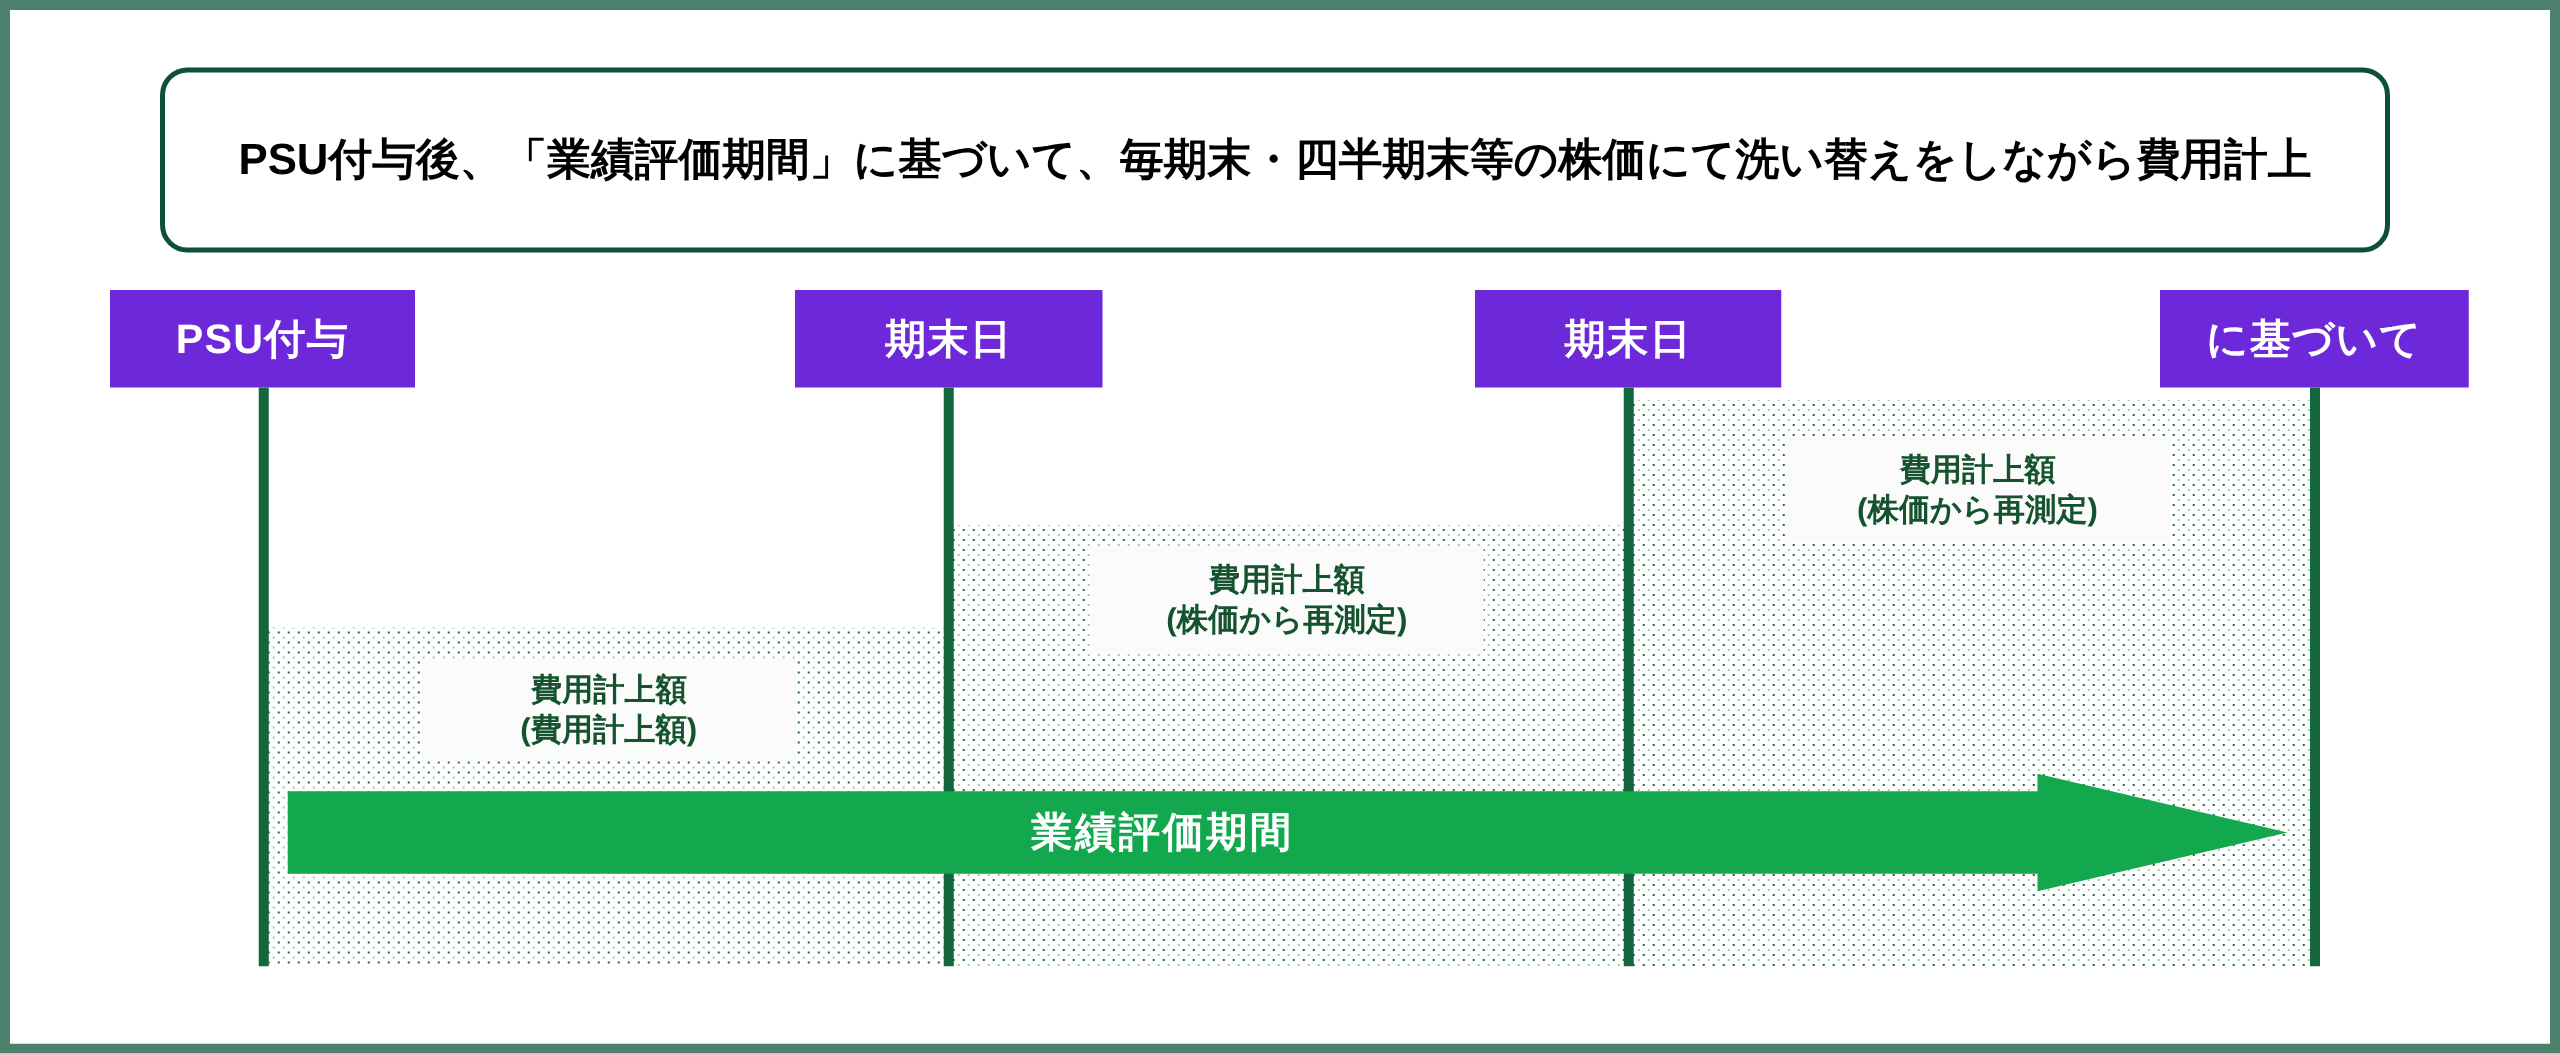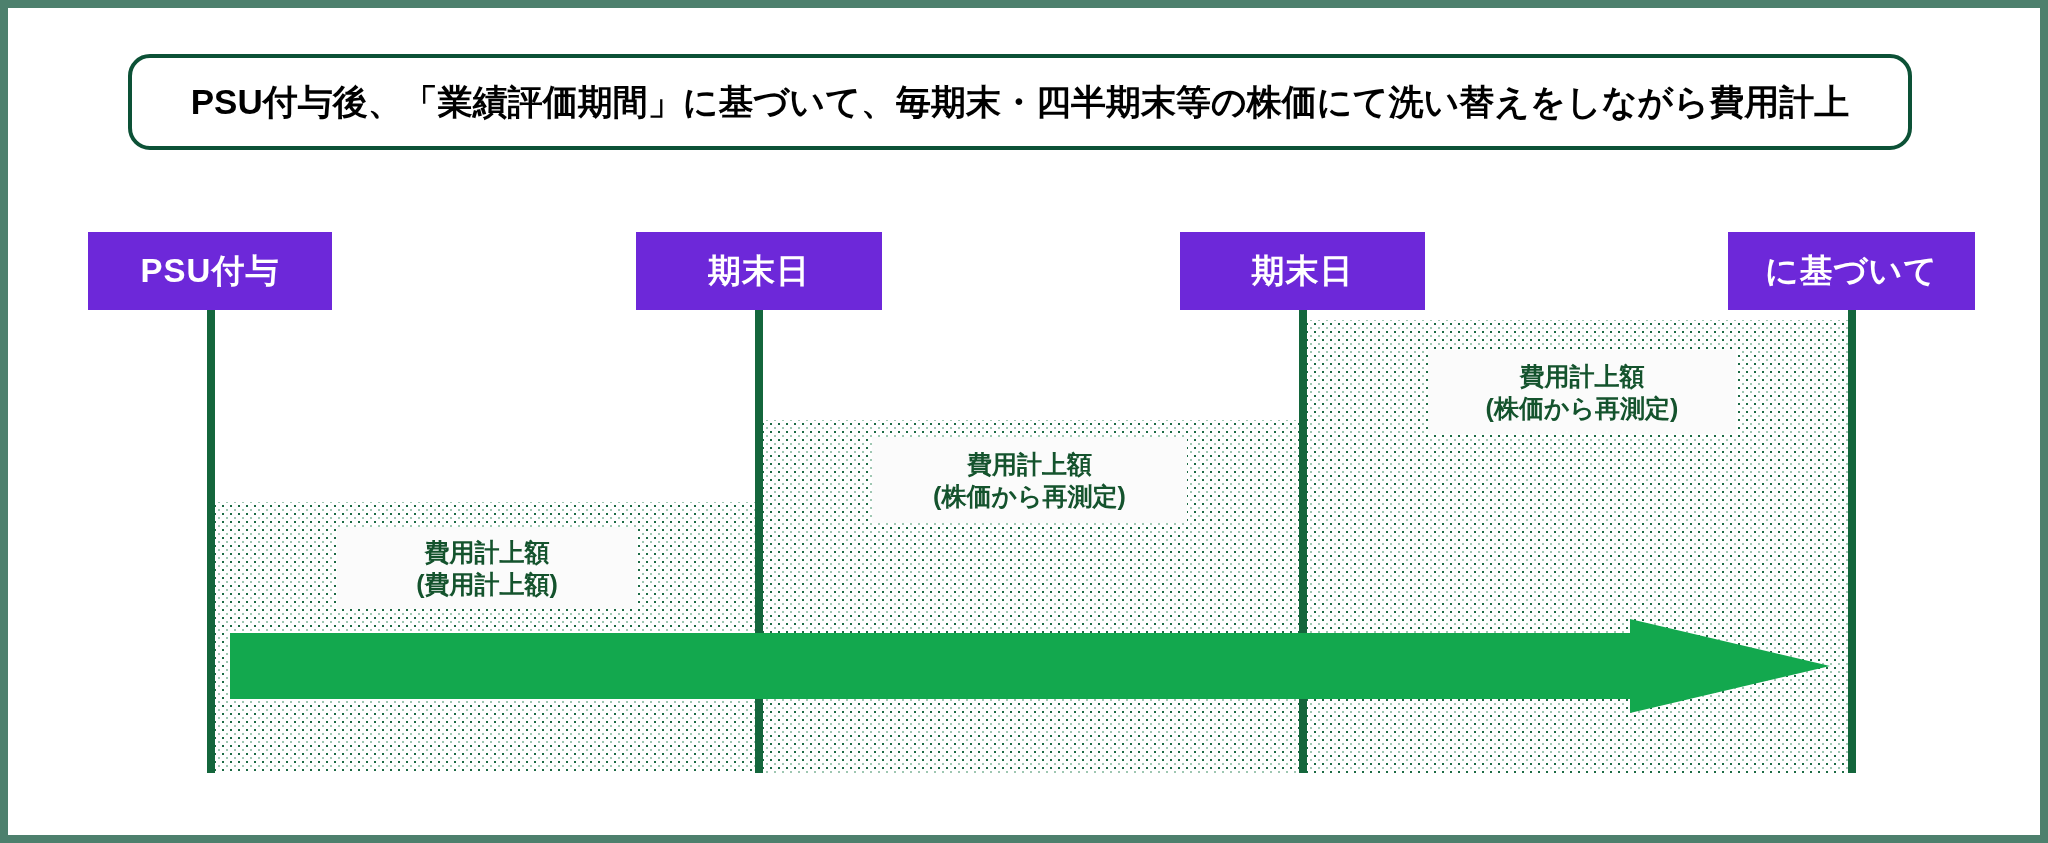--- a/index.html
+++ b/index.html
@@ -28,21 +28,21 @@
     border: 8px solid #4d806d;
     pointer-events: none;
     z-index: 40;
   }
   
   #header-box {
     position: absolute;
     left: 128px;
     top: 54px;
     width: 1784px;
-    height: 96px;
+    height: 148px;
     box-sizing: border-box;
     border: 4px solid #0c5136;
     border-radius: 22px;
     background: #ffffff;
     display: flex;
     align-items: center;
     justify-content: center;
     z-index: 30;
   }
   #header-text {
@@ -183,20 +183,21 @@
       <div class="expense-box" style="left: 1428px; top: 350px; width: 308px; height: 84px;">
         <div class="expense-line">費用計上額</div>
         <div class="expense-line">(株価から再測定)</div>
       </div>
     </div>
 
   <div id="arrow-wrap">
     <svg id="arrow-svg" viewBox="0 0 1600 94" preserveAspectRatio="none">
       <polygon id="arrow-poly" points="0,14 1400,14 1400,0 1600,47 1400,94 1400,80 0,80" fill="#13a84e"></polygon>
     </svg>
+    <div id="arrow-label">業績評価期間</div>
   </div>
 
   <div id="header-box">
     <div id="header-text">PSU付与後、「業績評価期間」に基づいて、毎期末・四半期末等の株価にて洗い替えをしながら費用計上</div>
   </div>
 
   <div id="outer-frame"></div>
 
 </div>
 

